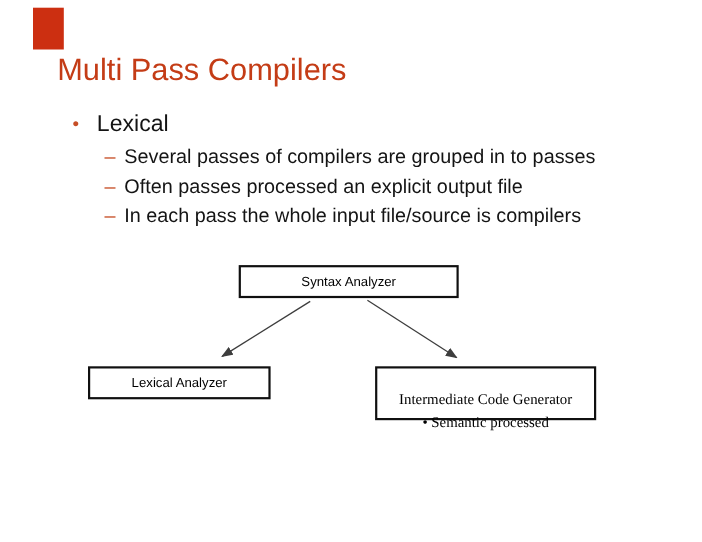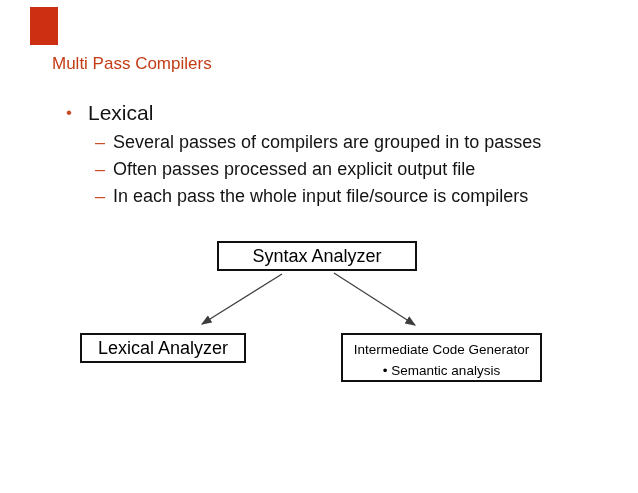--- a/index.html
+++ b/index.html
@@ -20,21 +20,21 @@
     left: 30px;
     top: 7px;
     width: 28px;
     height: 38px;
     background: #CC2F11;
   }
   .title {
     position: absolute;
     left: 52px;
     top: 51px;
-    font-size: 17px;
+    font-size: 28px;
     line-height: 26px;
     color: #C43C16;
     font-weight: 400;
     white-space: nowrap;
   }
   .bullet-row {
     position: absolute;
     display: flex;
     align-items: flex-start;
     white-space: nowrap;
@@ -67,21 +67,21 @@
   .sub-1 { top: 157px; }
   .sub-2 { top: 184px; }
 
   .diagram-box {
     position: absolute;
     box-sizing: border-box;
     border: 2px solid #101010;
     background: #ffffff;
     color: #000000;
     text-align: center;
-    font-size: 18px;
+    font-size: 12px;
   }
   .box-syntax {
     left: 217px;
     top: 241px;
     width: 200px;
     height: 30px;
     line-height: 26px;
   }
   .box-lexical {
     left: 80px;
@@ -90,21 +90,22 @@
     height: 30px;
     line-height: 26px;
   }
   .box-intermediate {
     left: 341px;
     top: 333px;
     width: 201px;
     height: 49px;
     font-size: 13.5px;
     line-height: 21px;
-    padding-top: 4px;
+    padding-top: 17px;
+    font-family: Liberation Serif, serif;
   }
   .arrows-svg {
     position: absolute;
     left: 0;
     top: 0;
     width: 638px;
     height: 493px;
     pointer-events: none;
   }
 </style>
@@ -150,16 +151,16 @@
   <div class="diagram-box box-syntax">
     <span>Syntax Analyzer</span>
   </div>
 
   <div class="diagram-box box-lexical">
     <span>Lexical Analyzer</span>
   </div>
 
   <div class="diagram-box box-intermediate">
     <div>Intermediate Code Generator</div>
-    <div>• Semantic analysis</div>
+    <div>• Semantic processed</div>
   </div>
 
 </div>
 
 </body></html>

